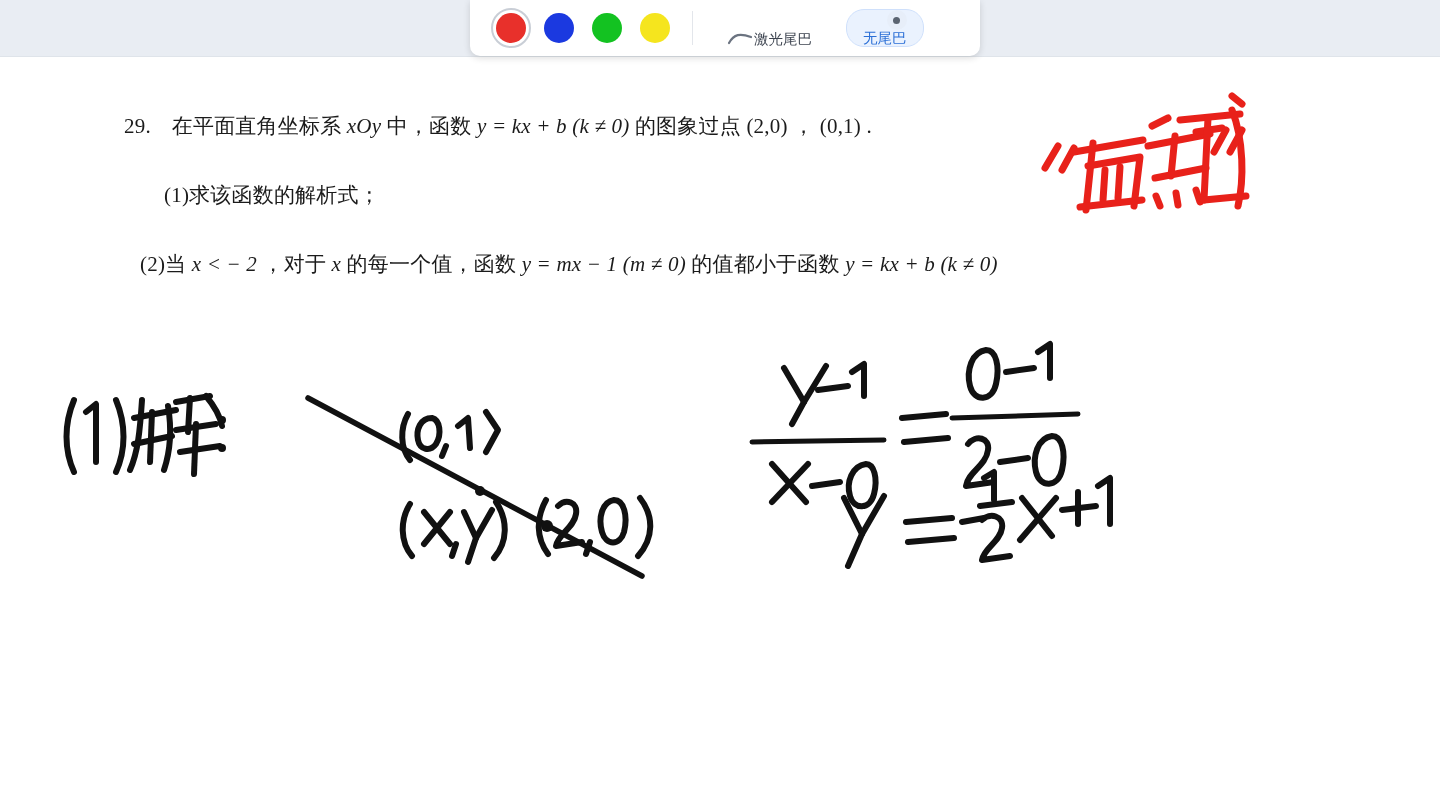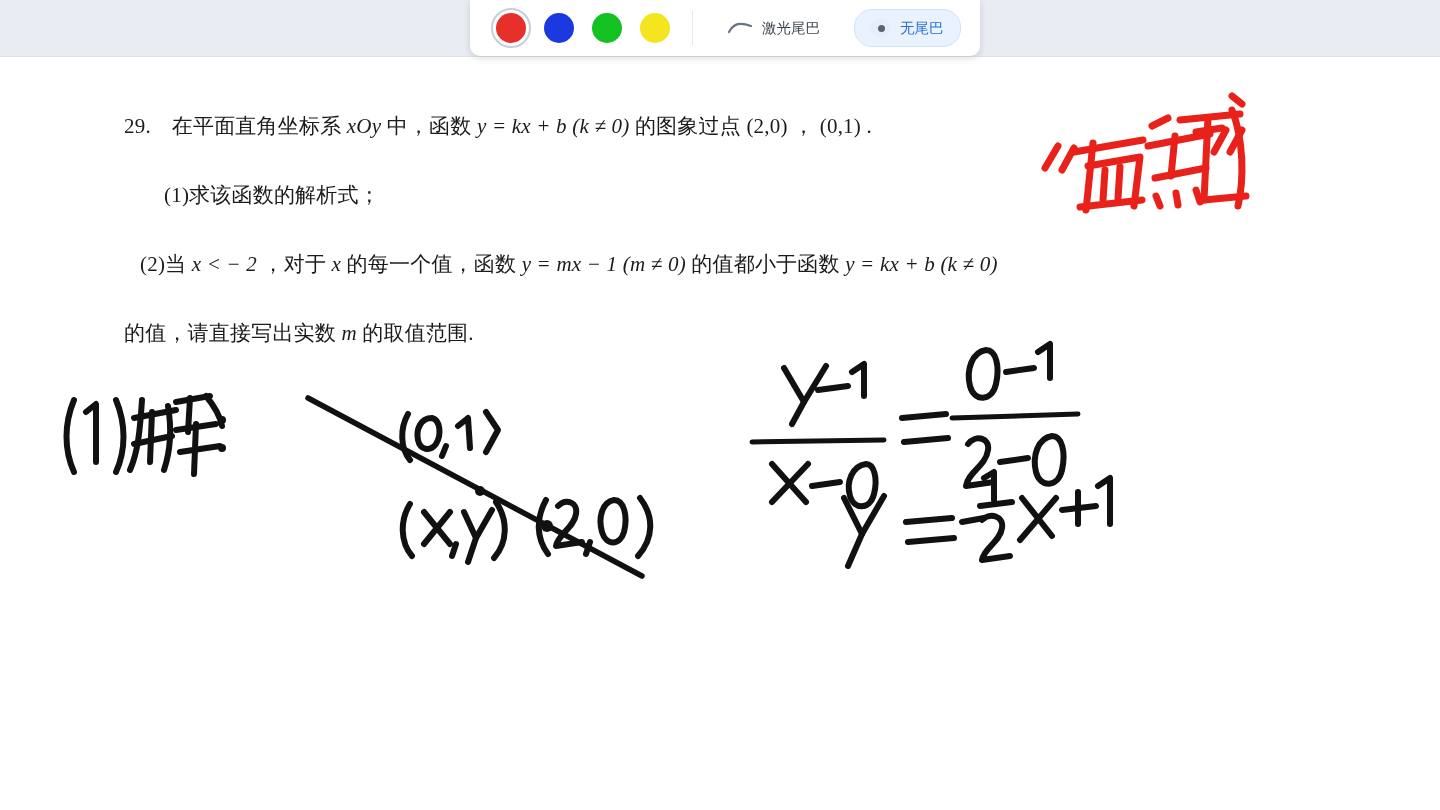--- a/index.html
+++ b/index.html
@@ -69,35 +69,36 @@
   }
 
   .divider {
     width: 1px;
     height: 34px;
     background: #e3e6eb;
   }
 
   .tool-chip {
     display: flex;
-    align-items: center;
-    gap: 9px;
+    align-items: flex-end;
+    gap: 1px;
     height: 36px;
     padding: 0 16px;
     margin-left: 18px;
     border-radius: 18px;
     font-size: 14.5px;
     color: #3d4450;
     cursor: pointer;
     white-space: nowrap;
   }
   .tool-chip.active {
     background: #eaf2fe;
     color: #2b6fd6;
     border: 1px solid #cfe0fb;
+    flex-direction: column;
   }
   .tool-chip .chip-label { line-height: 1; }
 
   .tail-icon svg { display: block; }
 
   .dot-icon {
     width: 20px; height: 20px;
     border-radius: 50%;
     background: #e7eef9;
     display: flex;
@@ -207,25 +208,20 @@
       <span>，对于</span>
       <span class="it">x</span>
       <span>的每一个值，函数</span>
       <span class="it">y = mx − 1</span>
       <span class="it">(m ≠ 0)</span>
       <span>的值都小于函数</span>
       <span class="it">y = kx + b</span>
       <span class="it">(k ≠ 0)</span>
     </div>
 
-    <div class="q-line l4">
-      <span>的值，请直接写出实数</span>
-      <span class="it">m</span>
-      <span>的取值范围.</span>
-    </div>
 
   </div>
 
   <svg class="ink" viewBox="0 0 1440 810">
 
     <g fill="none" stroke="#e8211a" stroke-width="7" stroke-linecap="round" stroke-linejoin="round">
 
       <path d="M1045 168 L1058 146"></path>
       <path d="M1062 170 L1074 148"></path>
 

